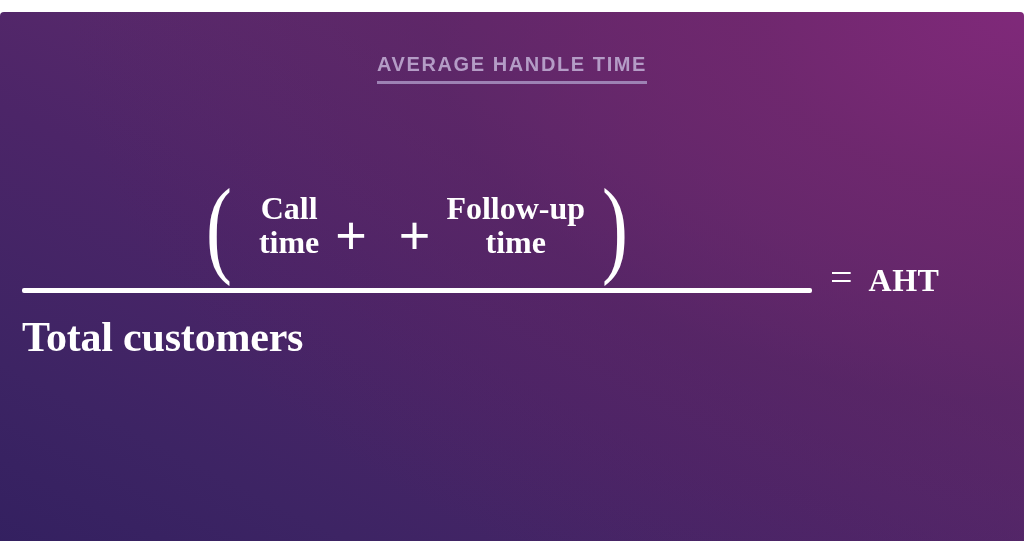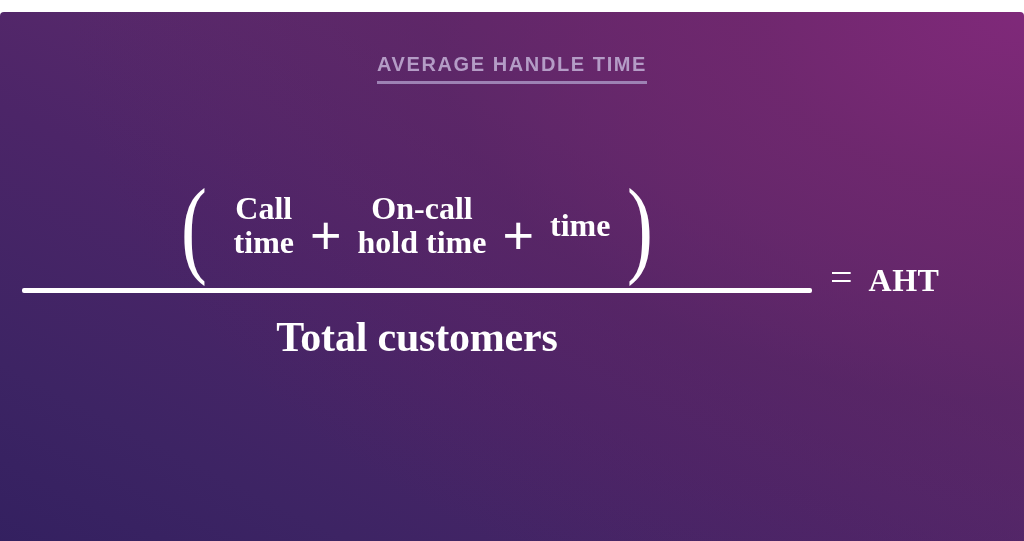--- a/index.html
+++ b/index.html
@@ -117,21 +117,20 @@
 
   #bar {
     height: 5px;
     background: #ffffff;
     border-radius: 2px;
     margin-top: 10px;
     width: 100%;
   }
 
   #denominator {
-    text-align: center;
     font-family: "Liberation Serif", serif;
     font-weight: bold;
     font-size: 42px;
     line-height: 1;
     color: #ffffff;
     padding-top: 23px;
     letter-spacing: -0.2px;
   }
 
   #result {
@@ -204,28 +203,25 @@
 
         <span class="paren open">(</span>
 
         <span class="term">
           <span>Call</span>
           <span class="l2">time</span>
         </span>
 
         <span class="plus">+</span>
 
+
+        <span class="plus">+</span>
+
         <span class="term">
-          <span>On-call</span>
-          <span class="l2">hold time</span>
-        </span>
-
-        <span class="plus">+</span>
-
-        <span class="term">
+          <span>Follow-up</span>
           <span class="l2">time</span>
         </span>
 
         <span class="paren close">)</span>
       </div>
 
       <div id="bar"></div>
 
       <div id="denominator">Total customers</div>
     </div>

